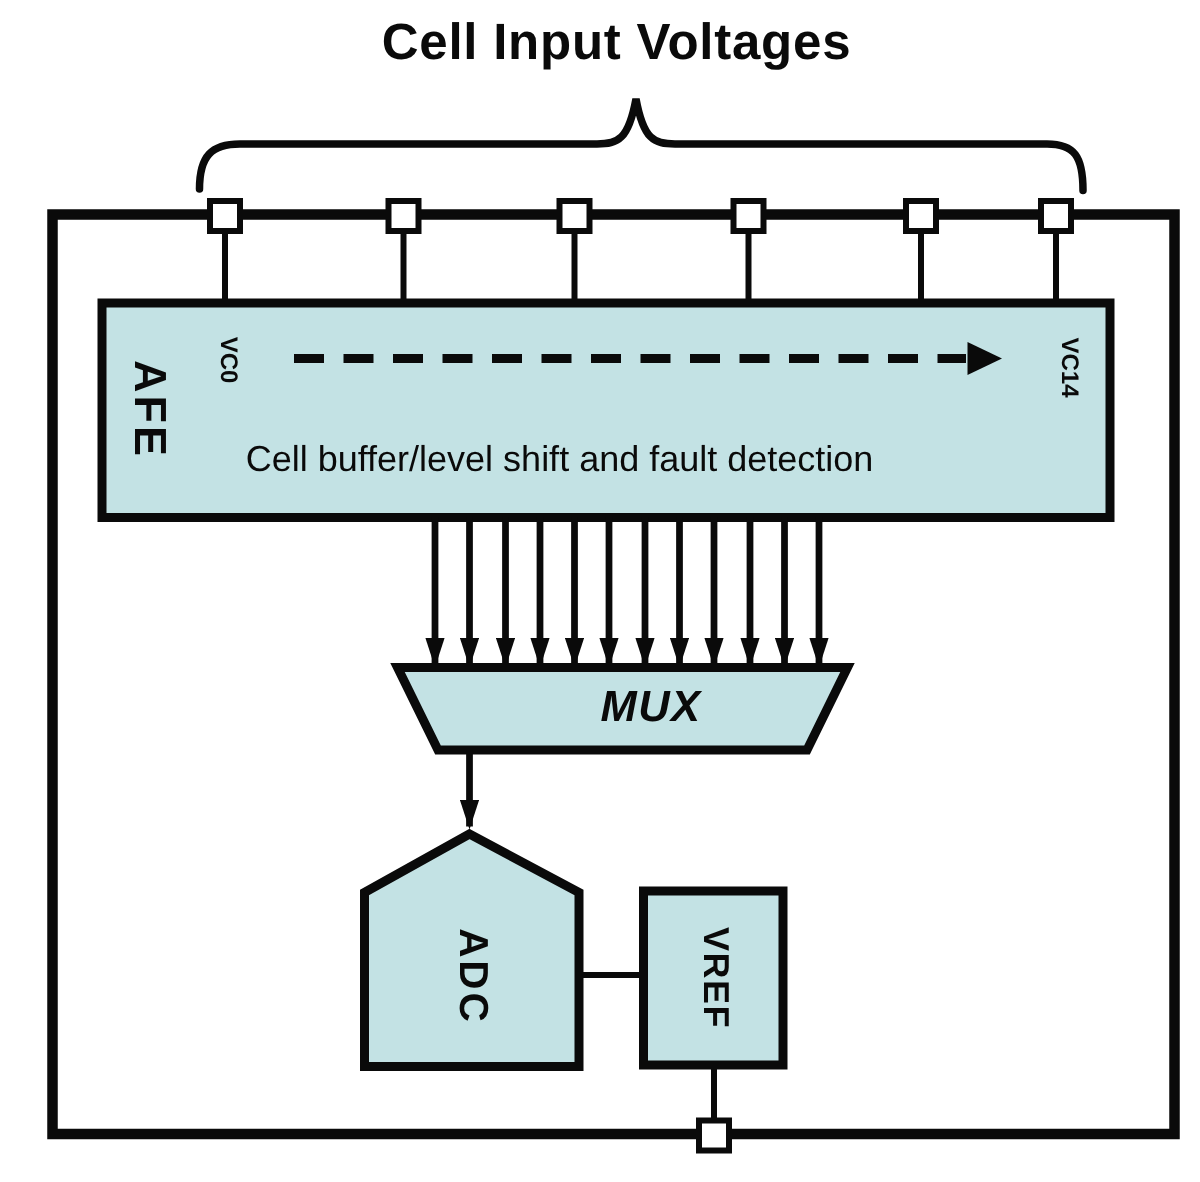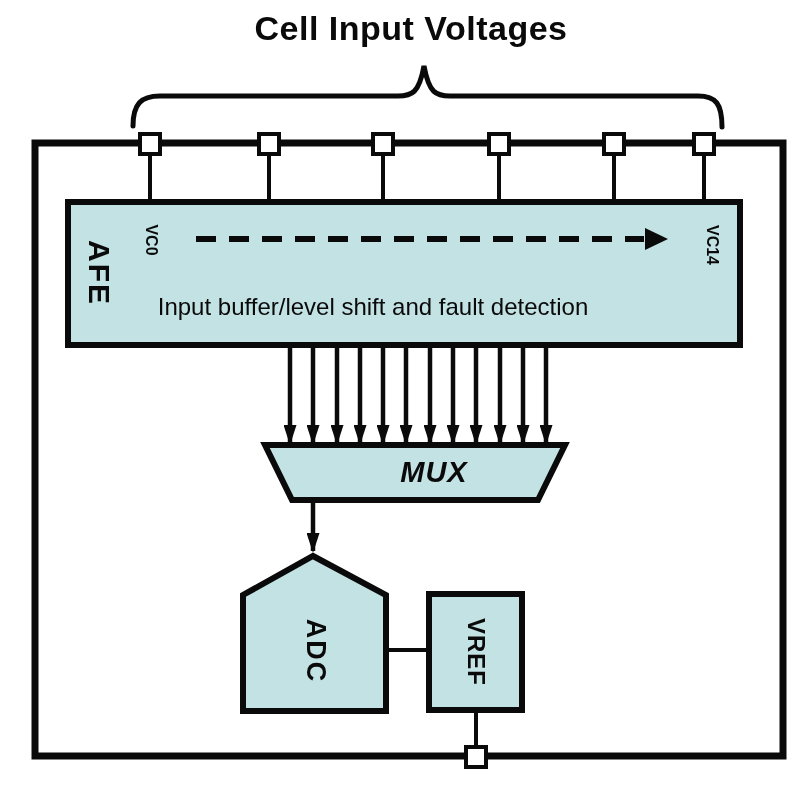--- a/index.html
+++ b/index.html
@@ -114,20 +114,20 @@
   </svg>
 
   <div class="label title-label">Cell Input Voltages</div>
 
   <div class="label vertical afe-label">AFE</div>
 
   <div class="label vertical vc0-label">VC0</div>
 
   <div class="label vertical vc14-label">VC14</div>
 
-  <div class="label buffer-label">Input buffer/level shift and fault detection</div>
+  <div class="label buffer-label">Cell buffer/level shift and fault detection</div>
 
   <div class="label mux-label">MUX</div>
 
   <div class="label vertical adc-label">ADC</div>
 
   <div class="label vertical vref-label">VREF</div>
 </div>
 
 </body></html>

